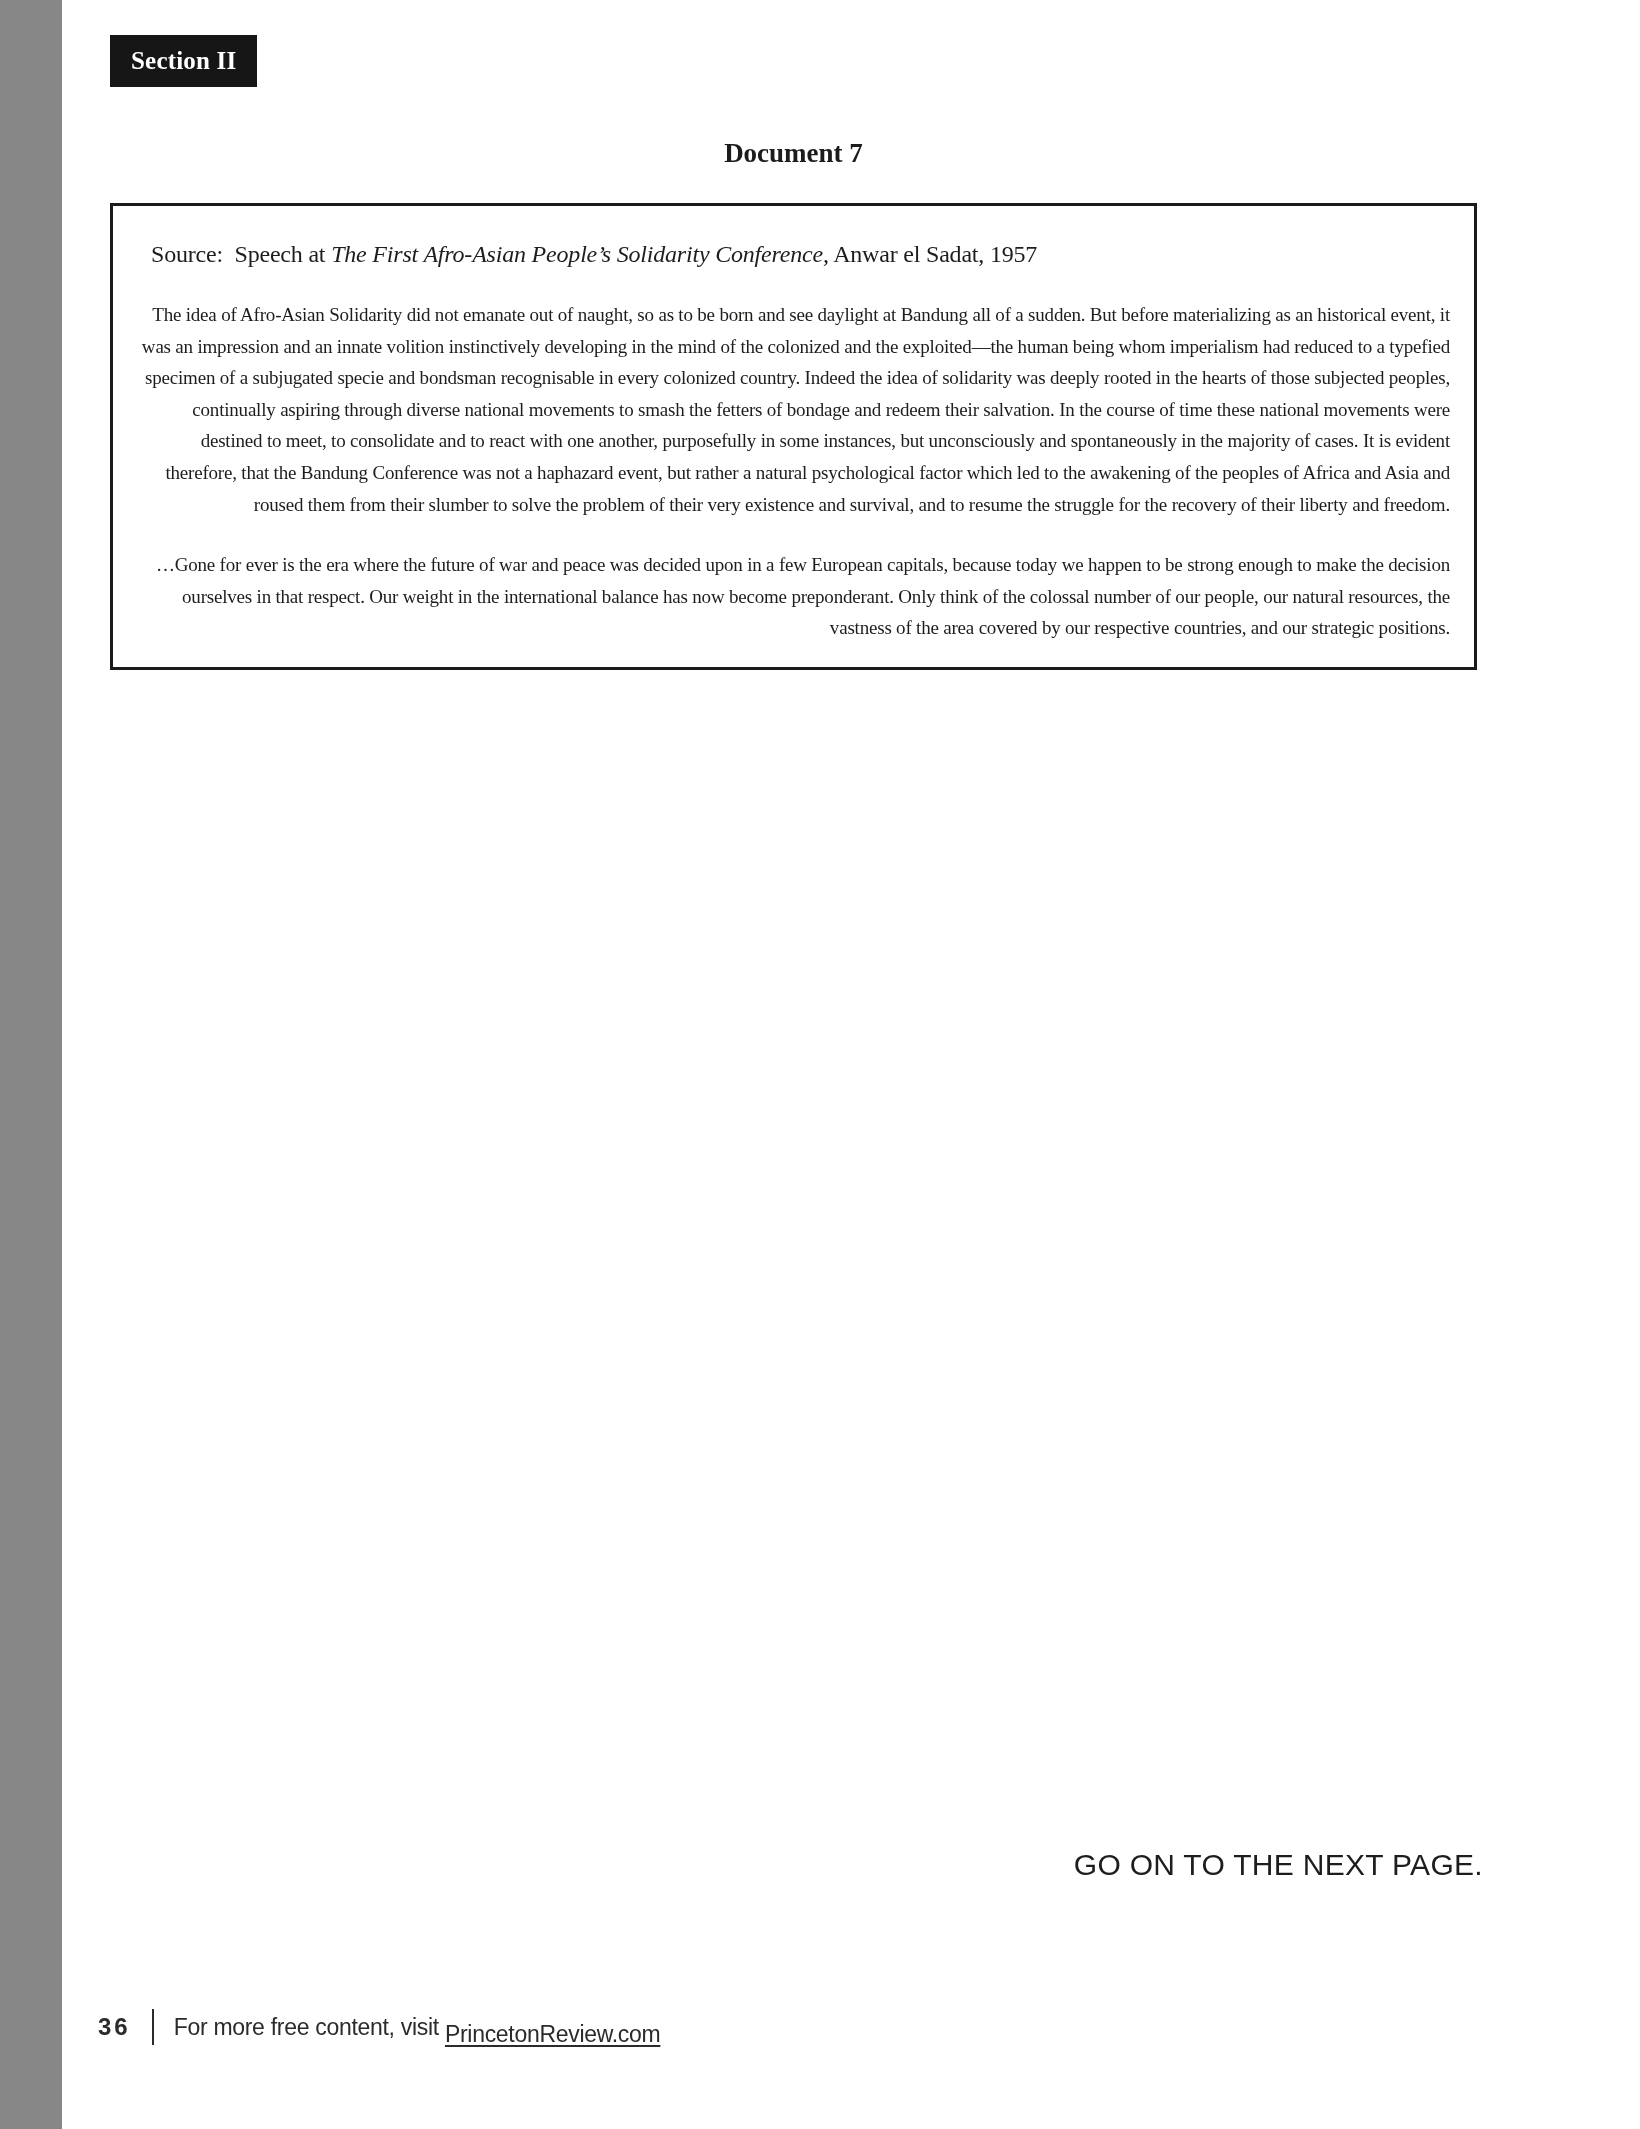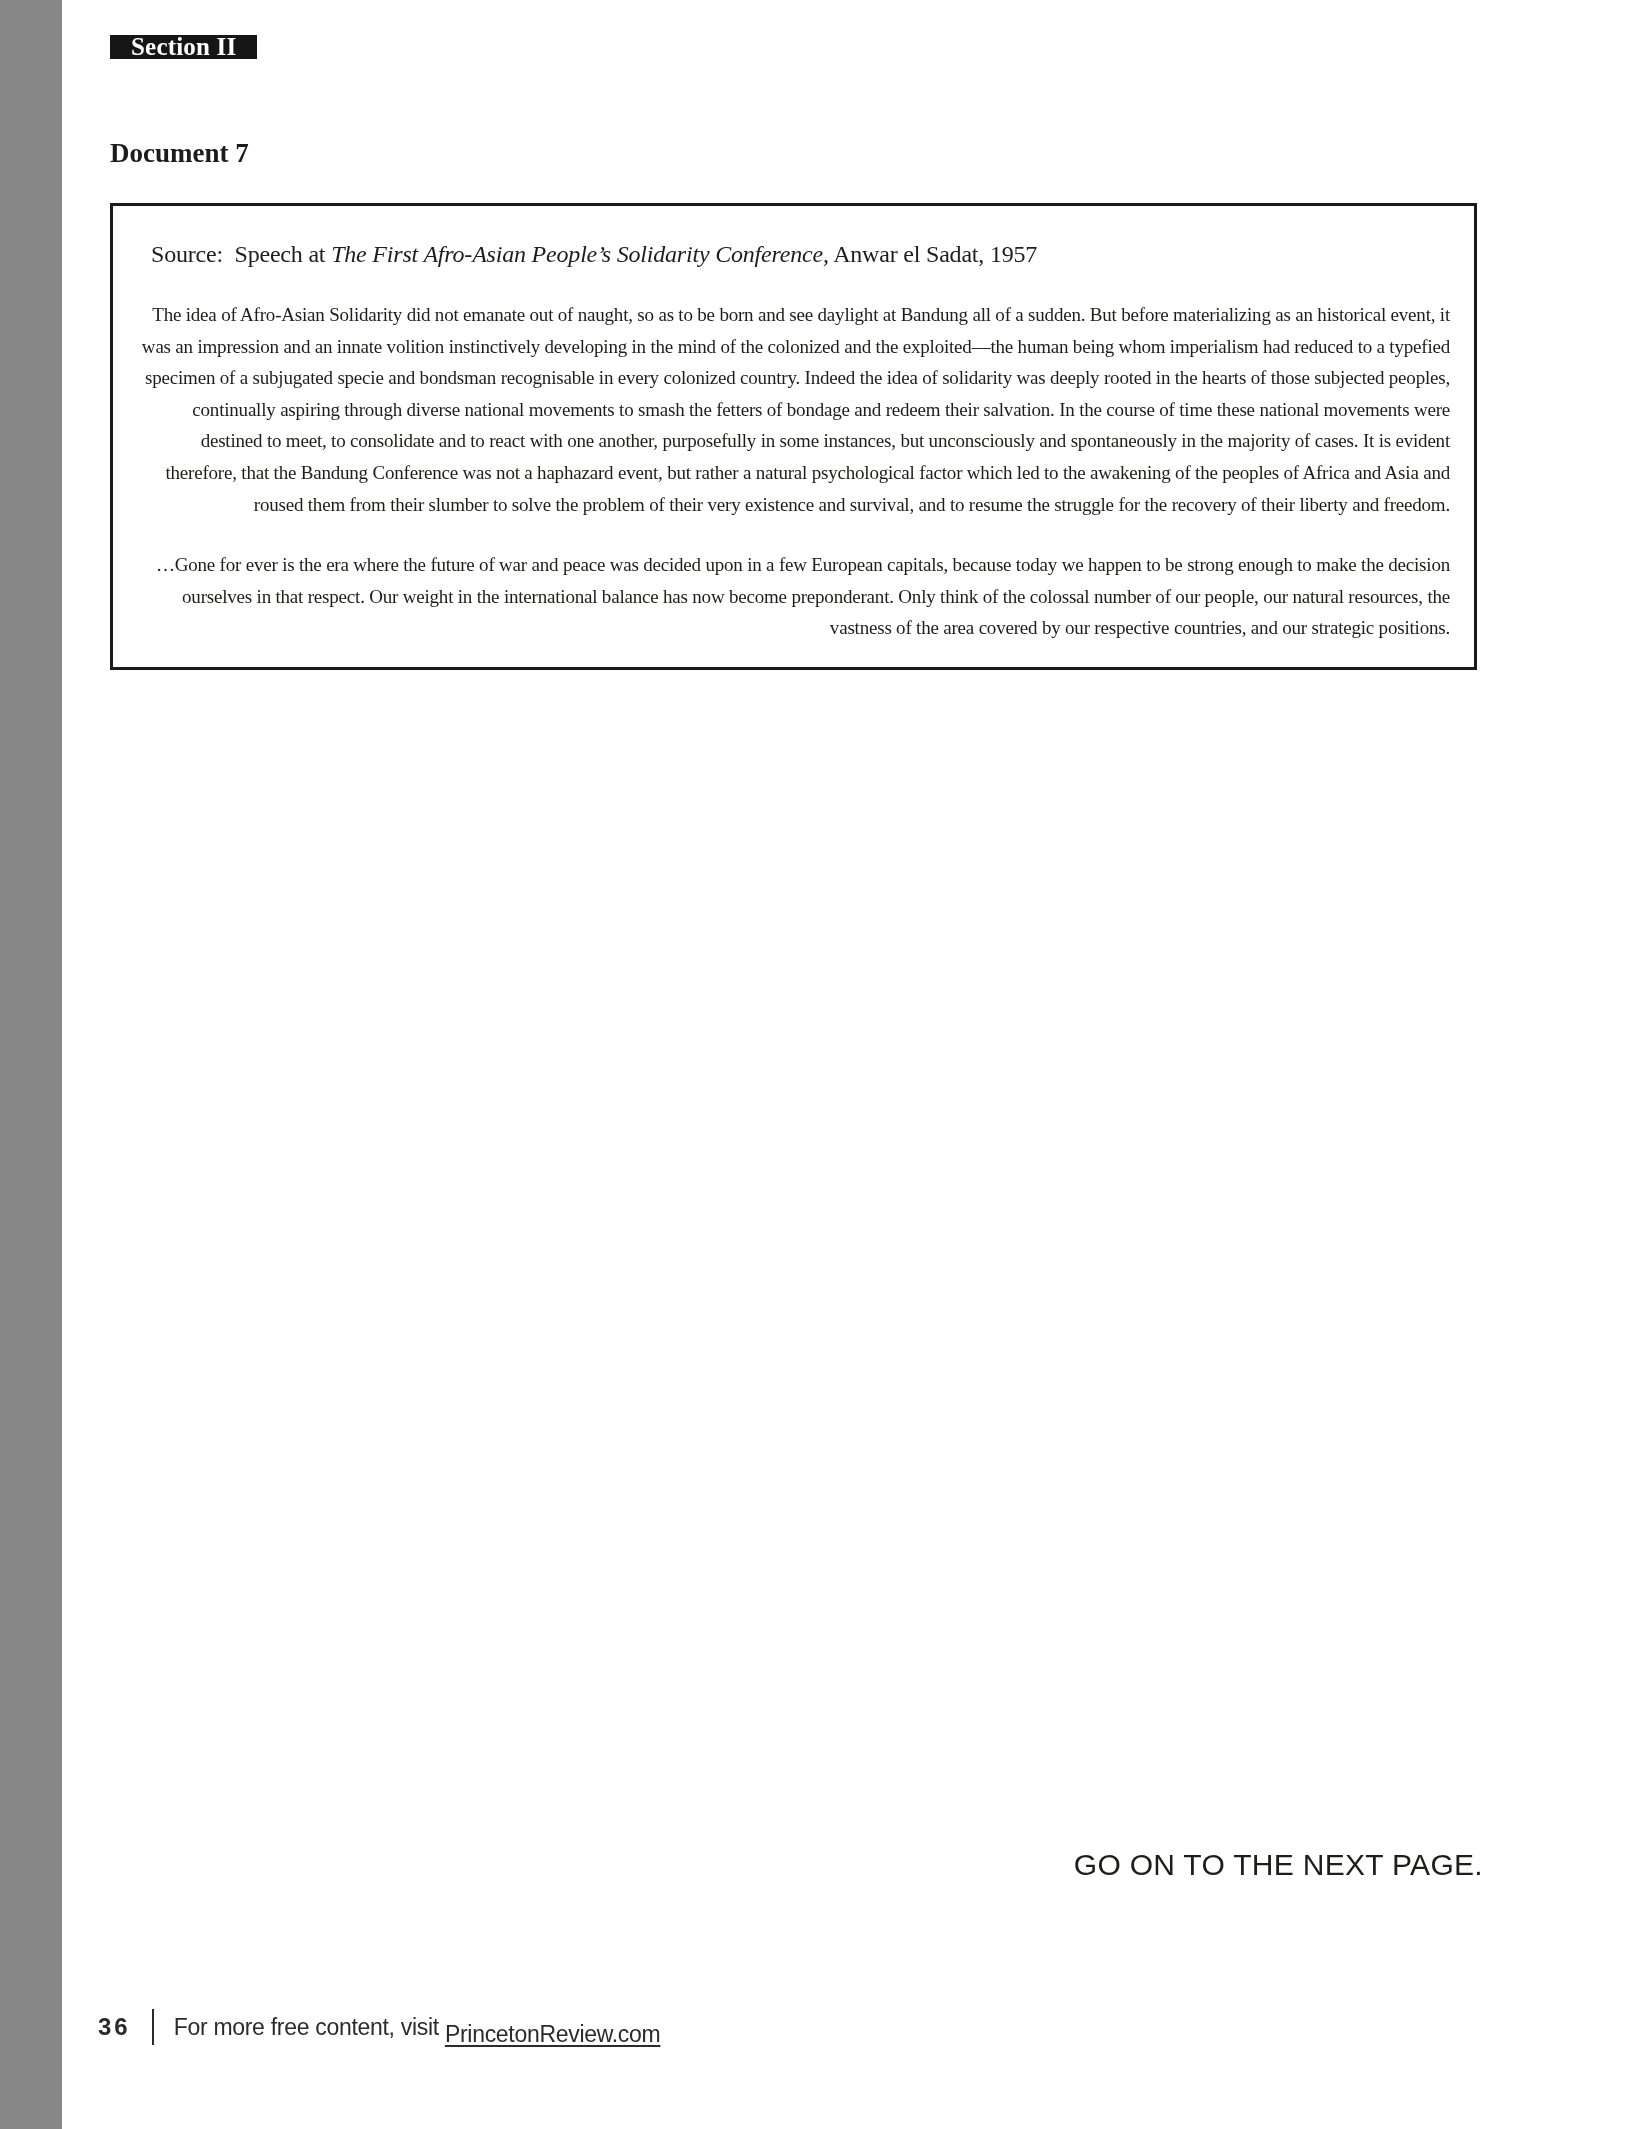--- a/index.html
+++ b/index.html
@@ -21,40 +21,41 @@
     left: 0;
     top: 0;
     width: 62px;
     height: 2129px;
     background: #878787;
   }
   .section-badge {
     position: absolute;
     left: 110px;
     top: 35px;
-    height: 24px;
+    height: 52px;
     background: #161616;
     color: #ffffff;
     display: flex;
     align-items: center;
     padding: 0 21px;
     box-sizing: border-box;
     justify-content: center;
   }
   .section-badge span {
     font-weight: bold;
     font-size: 25px;
     letter-spacing: 0.2px;
   }
   .doc-title {
     position: absolute;
     left: 110px;
     top: 137px;
     width: 1367px;
     margin: 0;
+    text-align: center;
     font-size: 27px;
     line-height: 32px;
     font-weight: bold;
     color: #1c1c1c;
   }
   .source-box {
     position: absolute;
     left: 110px;
     top: 203px;
     width: 1367px;

